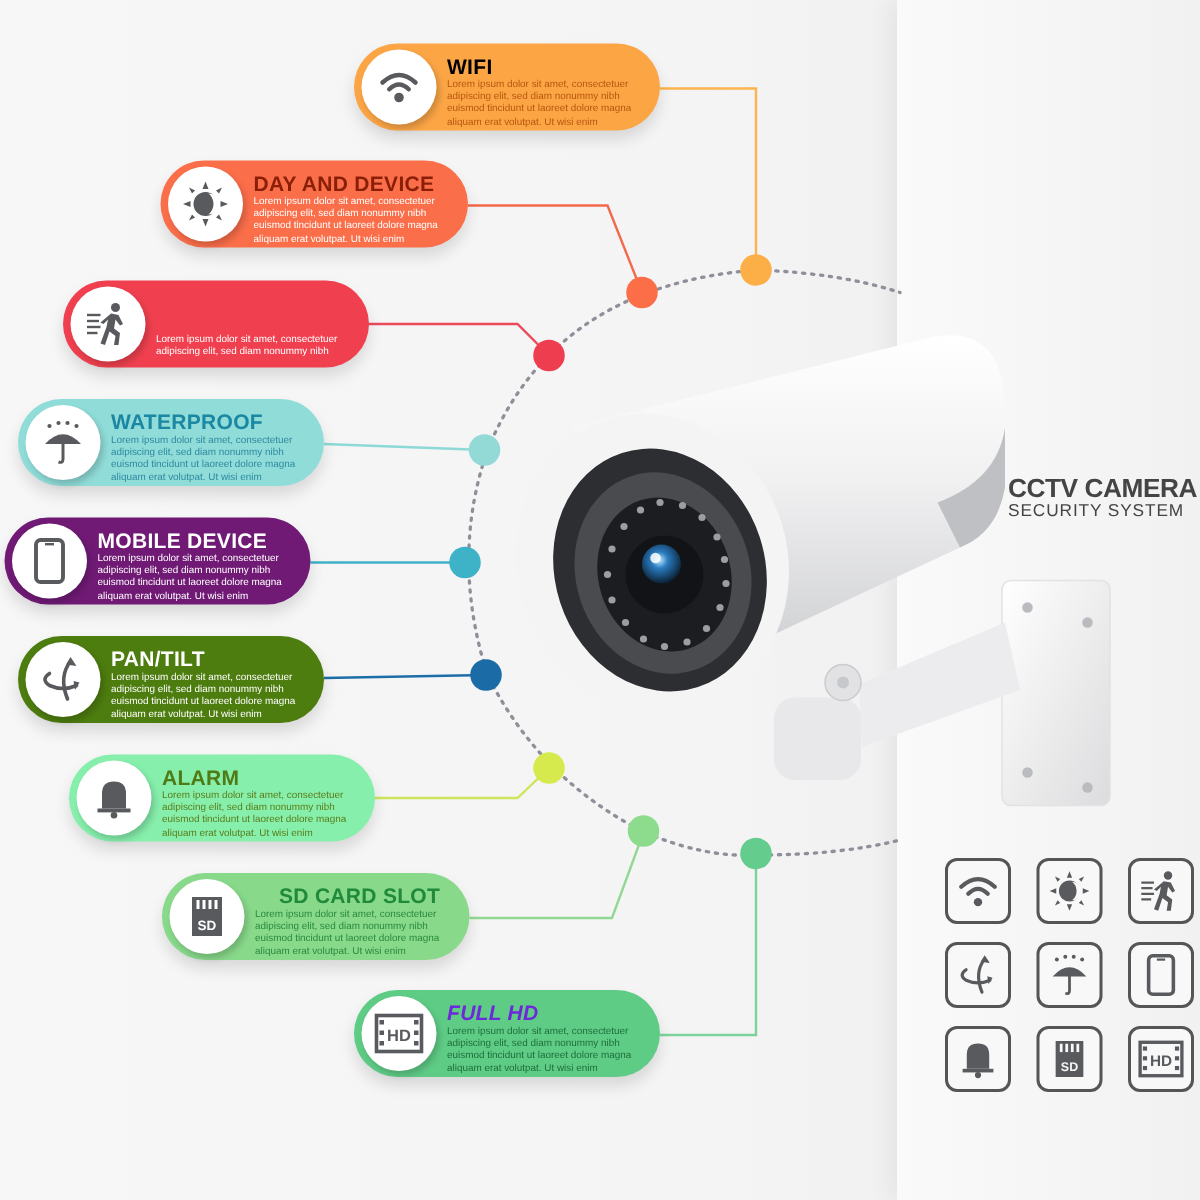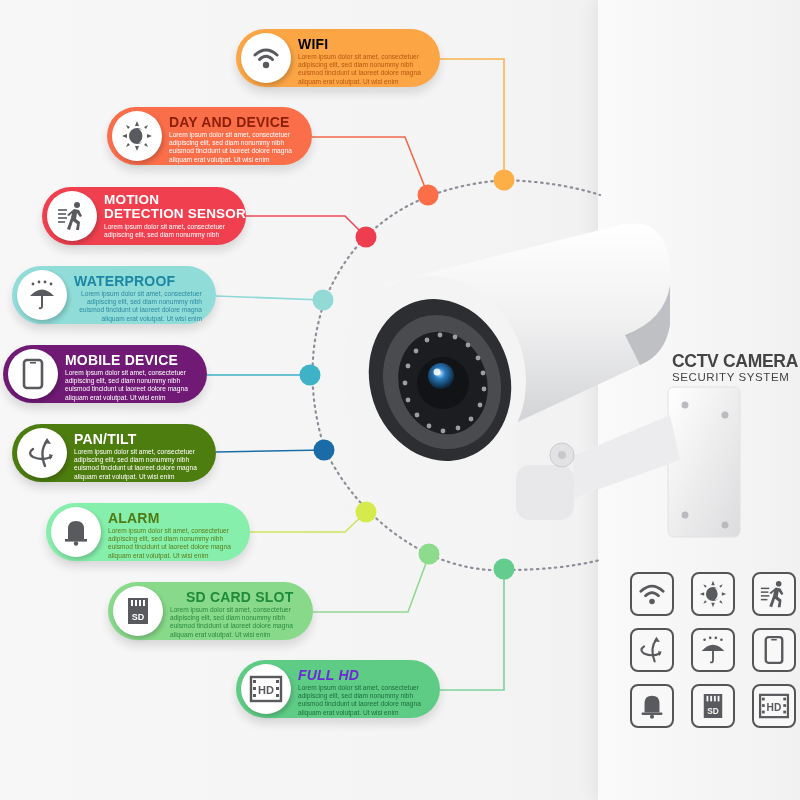--- a/index.html
+++ b/index.html
@@ -15,21 +15,21 @@
   .pill .badge{position:absolute;left:5px;top:4px;width:50px;height:50px;border-radius:50%;
     background:#fff;display:flex;align-items:center;justify-content:center;
     box-shadow:2px 3px 4px rgba(0,0,0,0.18);}
   .pill .title{position:absolute;left:62px;top:8px;font-weight:bold;font-size:14px;
     letter-spacing:0.2px;white-space:nowrap;line-height:14px;}
   .pill .desc{position:absolute;left:62px;top:24px;font-size:6.6px;line-height:8.2px;
     width:128px;white-space:normal;}
   .pill.two .title{top:6px;font-size:13.5px;line-height:14px;}
   .pill.two .desc{top:36px;}
   .brand{position:absolute;left:672px;top:316px;color:#444;text-align:left;}
-  .brand .t1{font-size:17.5px;font-weight:bold;letter-spacing:-0.3px;line-height:18px;margin-top:36px;}
+  .brand .t1{font-size:17.5px;font-weight:bold;letter-spacing:-0.3px;line-height:18px;}
   .brand .t2{font-size:11.5px;font-weight:normal;letter-spacing:0.6px;line-height:14px;}
   .grid{position:absolute;left:630px;top:572px;width:168px;height:160px;}
   .gicon{position:absolute;width:44px;height:44px;border:2.5px solid #555;border-radius:8px;
     background:#f8f8f8;display:flex;align-items:center;justify-content:center;box-sizing:border-box;}
   .camera{position:absolute;left:340px;top:215px;}
 </style>
 </head>
 <body>
 
 <div class="wall"></div>
@@ -165,28 +165,24 @@
       <path d="M18 9 L23 10 L26 16 L24 17 L21 13 L20 19 L24 22 L23 30 L20 30 L21 24 L17 21 L14 30 L11 29 L15 18 L16 13 L13 16 L11 15 Z"></path>
         </g>
       <g stroke="#595a5e" stroke-width="1.6">
           <line x1="2" y1="10" x2="11" y2="10"></line>
           <line x1="2" y1="14" x2="10" y2="14"></line>
           <line x1="2" y1="18" x2="11" y2="18"></line>
           <line x1="2" y1="22" x2="9" y2="22"></line>
         </g>
       </svg>
   </div>
-  <div class="title" style="color:#fff;">
-    <span>MOTION</span><br>
-    <span>DETECTION SENSOR</span>
-  </div>
   <div class="desc" style="color:#fff;">Lorem ipsum dolor sit amet, consectetuer adipiscing elit, sed diam nonummy nibh</div>
 </div>
 
-<div class="pill" style="left:12px;top:266px;width:204px;background:#8fdcd8;text-align:right;">
+<div class="pill" style="left:12px;top:266px;width:204px;background:#8fdcd8;">
   <div class="badge">
     <svg width="32" height="32" viewBox="0 0 32 32">
         <g fill="#595a5e">
       <path d="M4 17 Q16 4 28 17 Z"></path>
           <circle cx="7" cy="5" r="1.4"></circle>
           <circle cx="13" cy="3" r="1.4"></circle>
           <circle cx="19" cy="3" r="1.4"></circle>
           <circle cx="25" cy="5" r="1.4"></circle>
         </g>
       <path d="M16 15 L16 27 Q16 30 13 29" fill="none" stroke="#595a5e" stroke-width="2"></path>

